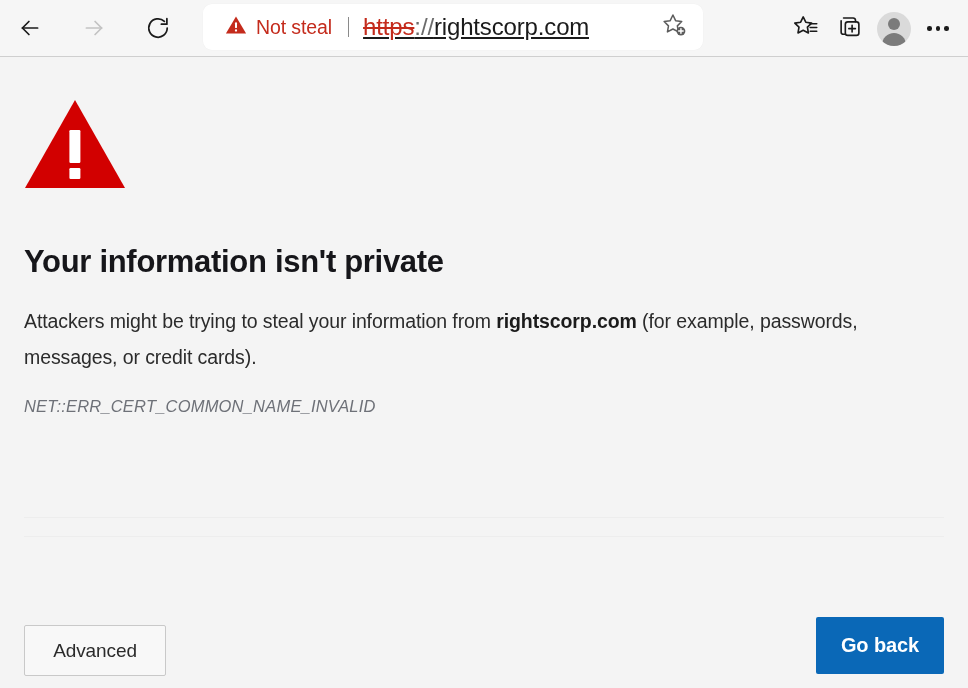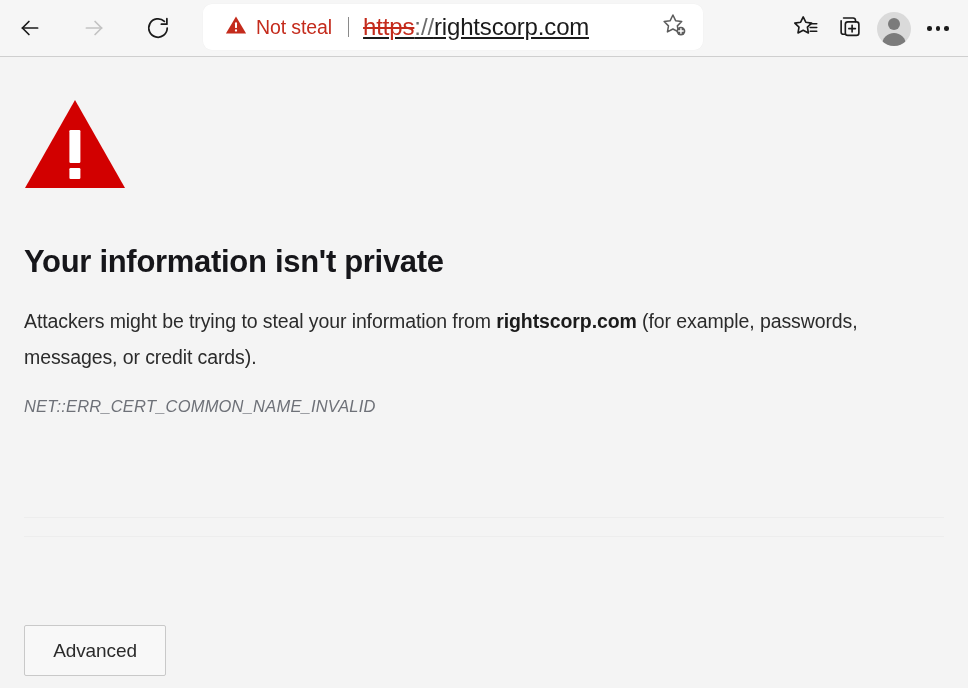--- a/index.html
+++ b/index.html
@@ -381,13 +381,14 @@
     <span>Attackers might be trying to steal your information from </span><span class="host">rightscorp.com</span><span> (for example, passwords, messages, or credit cards).</span>
   </p>
 
   <p class="errcode">NET::ERR_CERT_COMMON_NAME_INVALID</p>
 
   <div class="artifact a1"></div>
   <div class="artifact a2"></div>
 
   <button class="btn-advanced">Advanced</button>
 
+  <button class="btn-goback">Go back</button>
 </div>
 
 </body></html>

